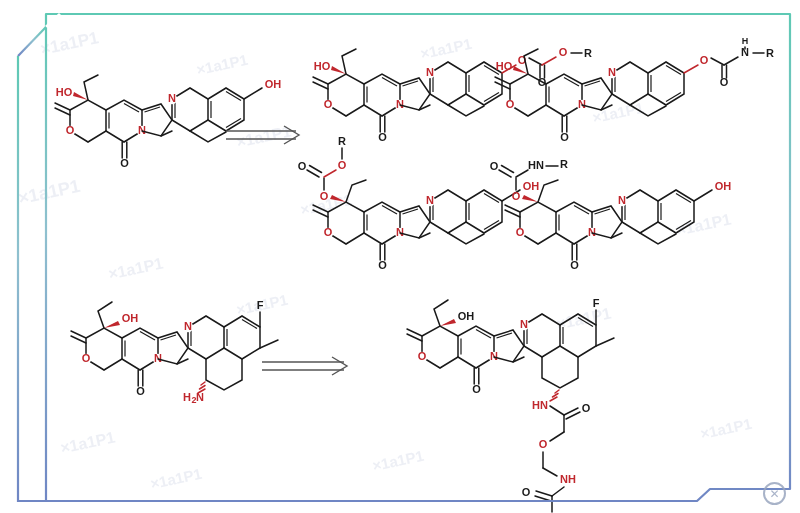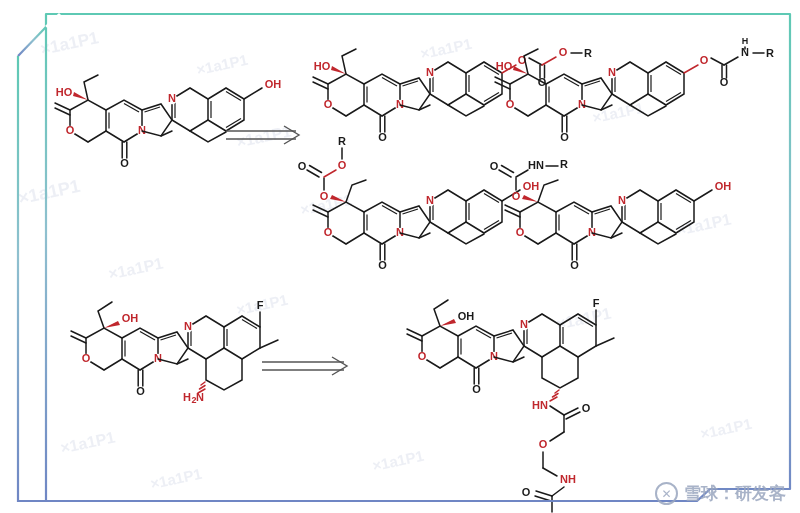--- a/index.html
+++ b/index.html
@@ -317,16 +317,15 @@
       </linearGradient>
     </defs>
     <path d="M46 27 L46 14 L790 14 L790 489 L710 489 L697 501 L46 501 Z" fill="none" stroke="url(#bordergrad)" stroke-width="2.2" stroke-linejoin="round" transform="translate(0,0)"></path>
     <path d="M46 27 L60 14" fill="none" stroke="#ffffff" stroke-width="3"></path>
     <path d="M18 56 L46 27" fill="none" stroke="url(#bordergrad)" stroke-width="2.2"></path>
     <path d="M18 56 L18 501 L46 501" fill="none" stroke="url(#bordergrad)" stroke-width="2.2"></path>
   </svg>
 
   <div id="credit">
     <span class="logo">✕</span>
-    <span>雪球：研发客</span>
   </div>
 
 </div>
 
 </body></html>

